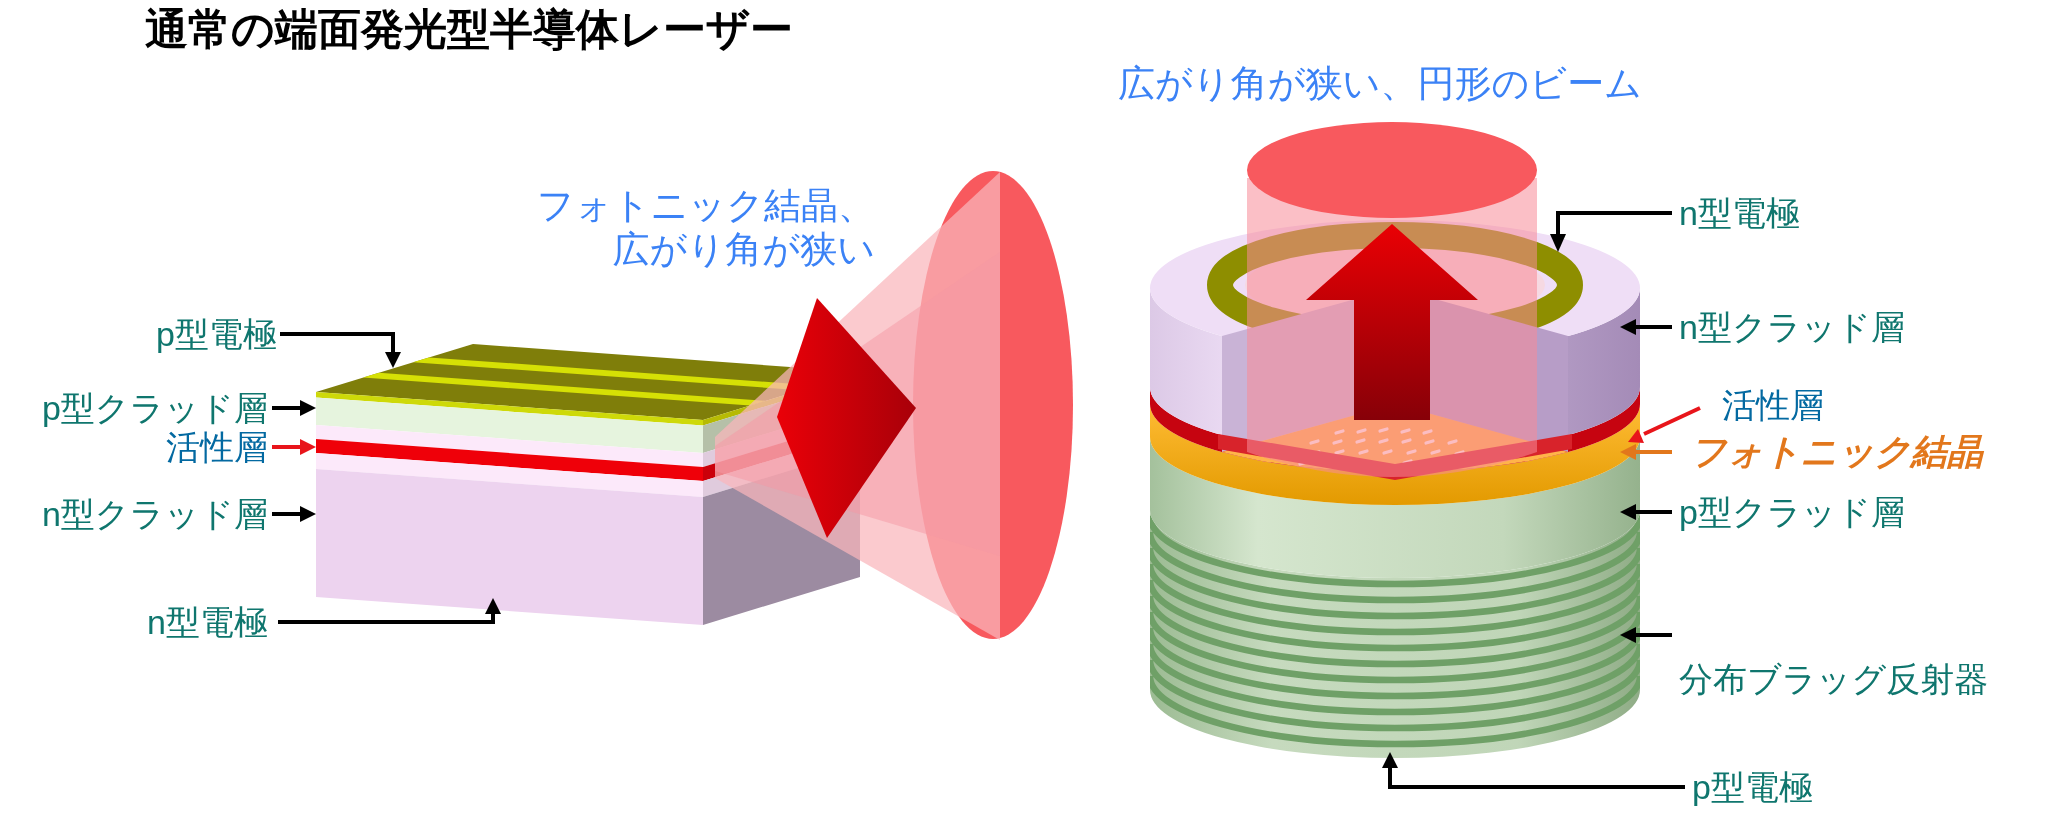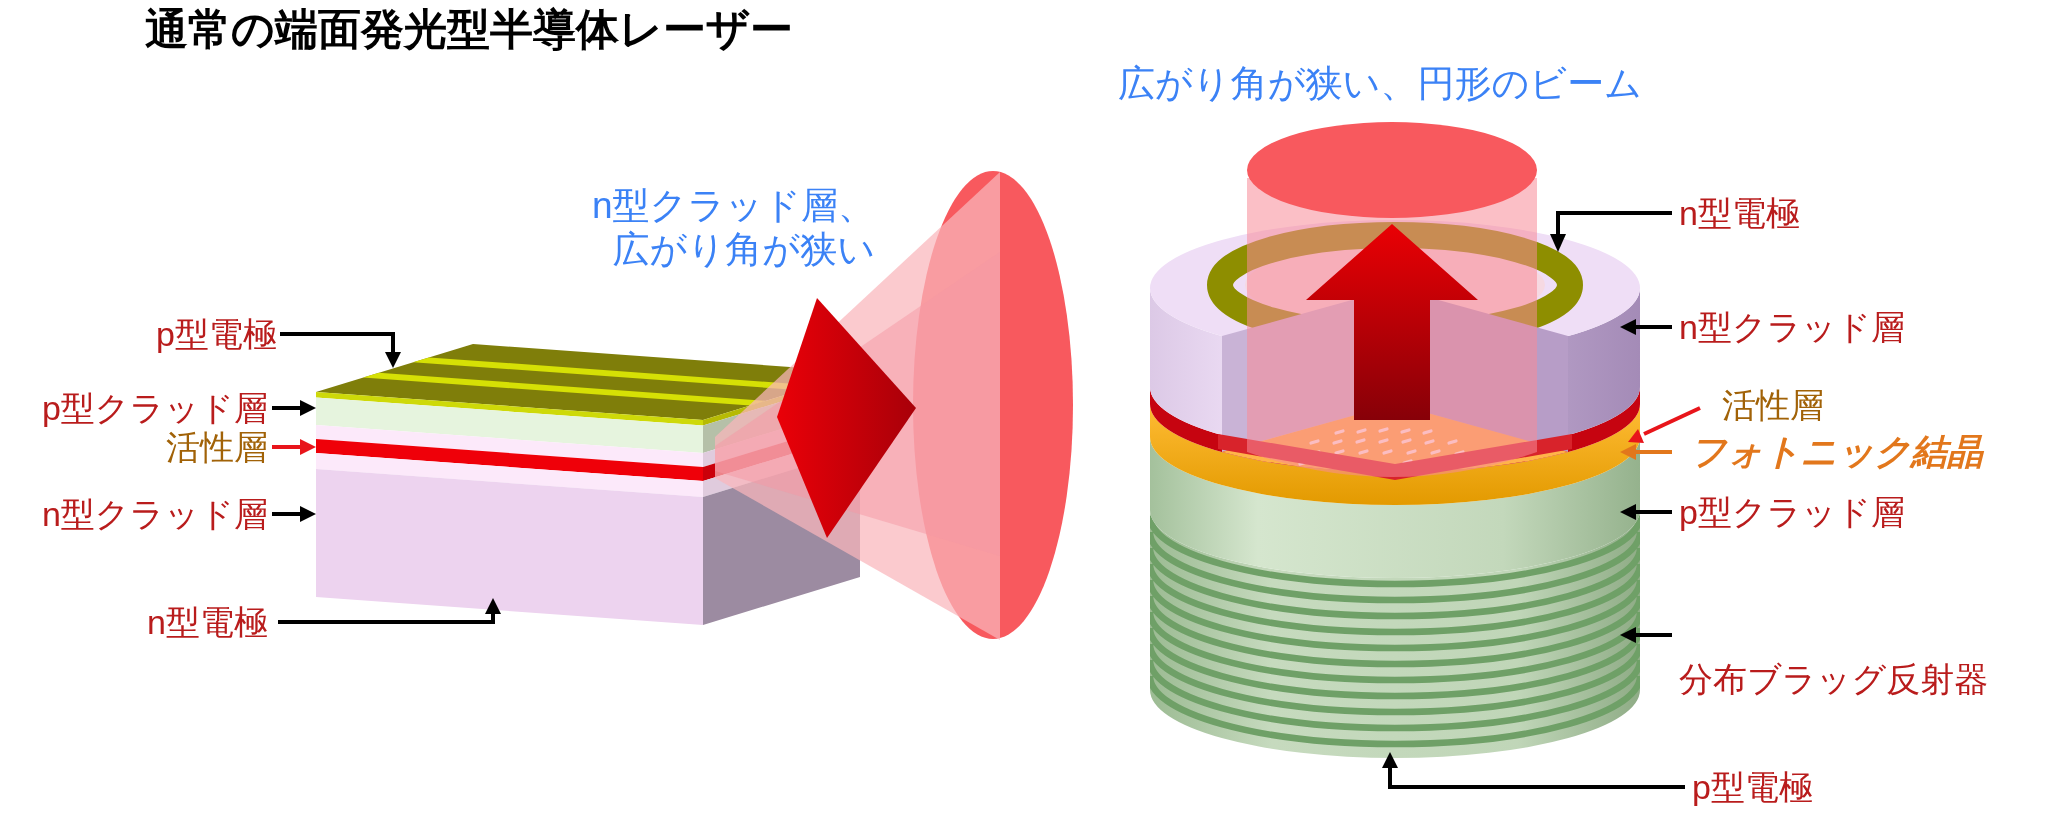--- a/index.html
+++ b/index.html
@@ -2,23 +2,23 @@
 <html><head>
 <meta charset="utf-8">
 <style>
   html,body{margin:0;padding:0;background:#ffffff;}
   #stage{
     position:relative;width:2048px;height:815px;background:#ffffff;
     font-family:"Liberation Sans",sans-serif;overflow:hidden;
   }
   #scene{position:absolute;left:0;top:0;}
   .ttl{position:absolute;font-size:43px;font-weight:bold;color:#000;line-height:50px;white-space:nowrap;}
-  .lbl{position:absolute;font-size:34px;color:#b91c1c;line-height:40px;white-space:nowrap;}
+  .lbl{position:absolute;font-size:34px;color:#0f766e;line-height:40px;white-space:nowrap;}
   .lbl.r{text-align:right;}
-  .red{color:#a16207;}
+  .red{color:#0369a1;}
   .note{position:absolute;font-size:37px;line-height:44px;color:#3b82f6;white-space:nowrap;}
   .orange{color:#e2771c;font-weight:bold;font-size:36px;line-height:44px;font-style:italic;}
 </style>
 </head>
 <body>
 
 <div id="stage">
 
 <svg id="scene" width="2048" height="815" viewBox="0 0 2048 815">
   <defs>
@@ -153,21 +153,21 @@
     <polygon points="1636,627 1636,643 1620,635" fill="#000"></polygon>
     <polygon points="1382,768 1398,768 1390,752" fill="#000"></polygon>
   </g>
 </svg>
 
 <div class="ttl" style="left:145px;top:4px;width:630px;">通常の端面発光型半導体レーザー</div>
 
 <div class="note" style="left:1100px;top:62px;width:560px;text-align:center;">広がり角が狭い、円形のビーム</div>
 
 <div class="note" style="left:513px;top:184px;width:362px;text-align:right;">
-  <div>n型クラッド層、</div>
+  <div>フォトニック結晶、</div>
   <div>広がり角が狭い</div>
 </div>
 
 <div class="lbl r" style="left:95px;top:314px;width:182px;">p型電極</div>
 <div class="lbl r" style="left:0px;top:388px;width:268px;">p型クラッド層</div>
 <div class="lbl r red" style="left:95px;top:427px;width:173px;">活性層</div>
 <div class="lbl r" style="left:0px;top:494px;width:268px;">n型クラッド層</div>
 <div class="lbl r" style="left:95px;top:602px;width:173px;">n型電極</div>
 
 <div class="lbl" style="left:1679px;top:193px;">n型電極</div>

